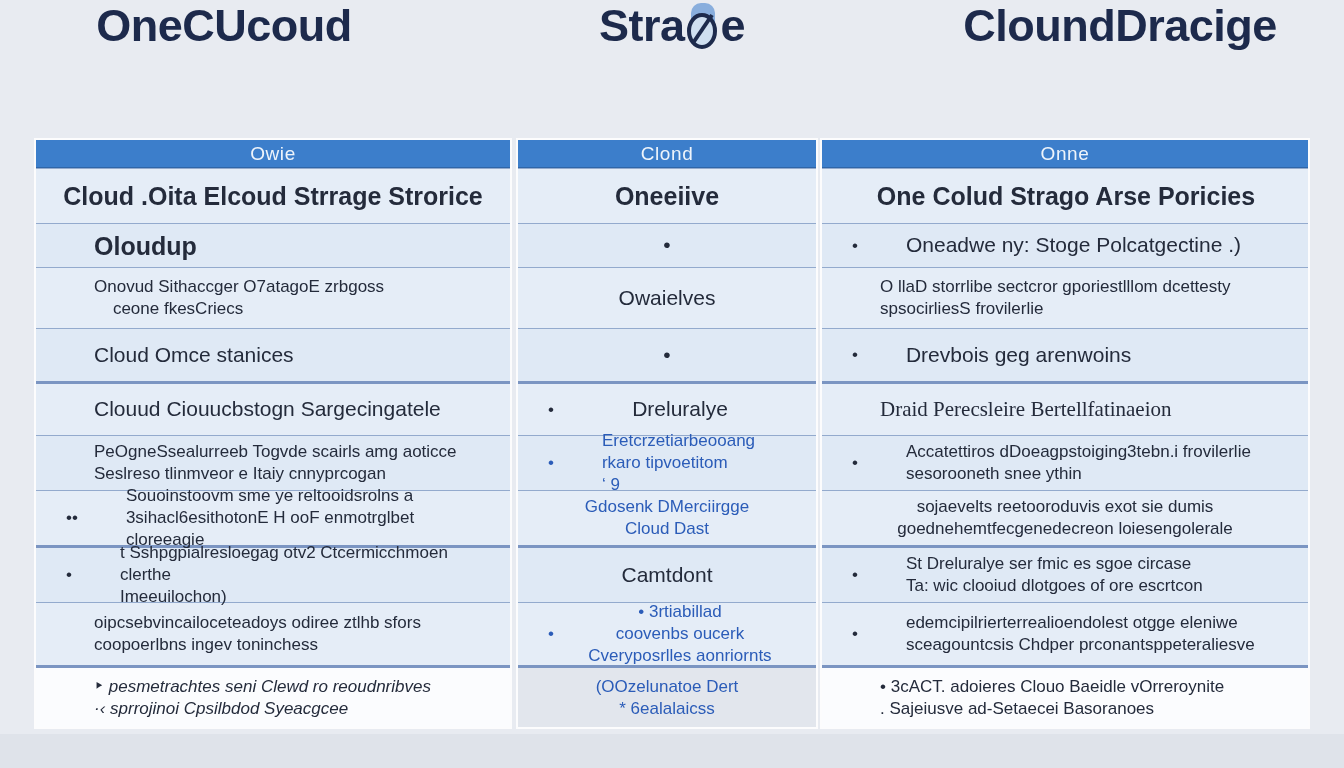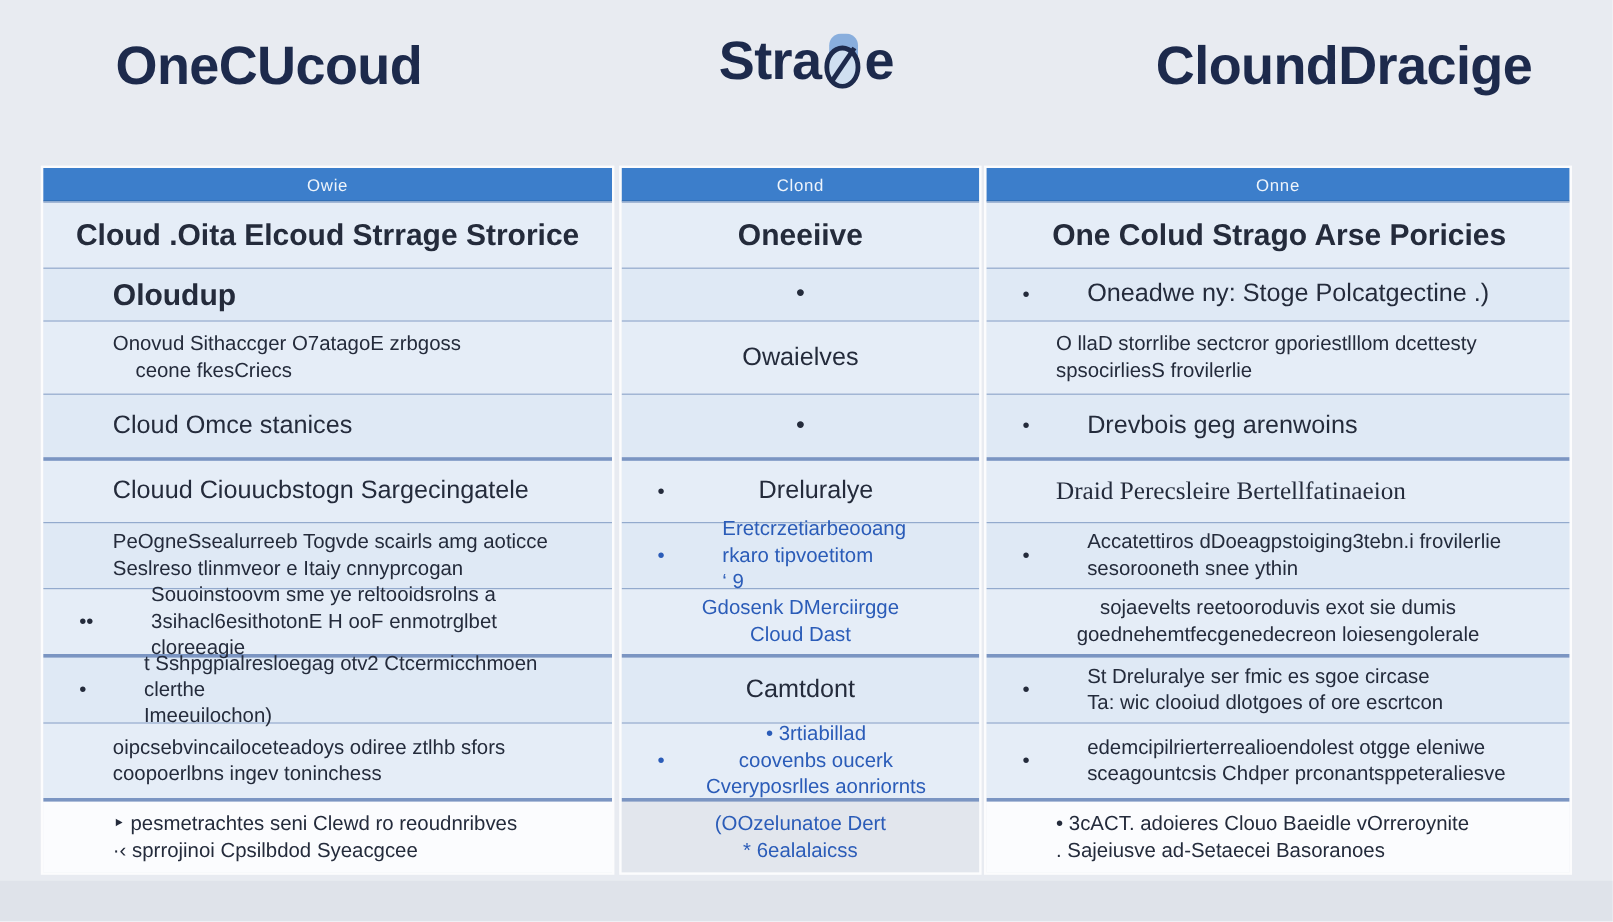--- a/index.html
+++ b/index.html
@@ -3,33 +3,33 @@
 <meta charset="utf-8">
 <style>
   html,body{margin:0;padding:0;}
   body{font-family:"Liberation Sans","DejaVu Sans",sans-serif;}
   .page{position:relative;width:1344px;height:768px;overflow:hidden;
         background:var(--page-bg,#e8ebf1);}
   .footer-band{position:absolute;left:0;right:0;top:734px;bottom:0;
         background:#dfe3ea;}
   
   .titles{position:absolute;top:0;left:0;width:100%;height:109px;
-        display:flex;align-items:center;border-radius:10px;}
+        display:flex;align-items:flex-start;border-radius:10px;}
   .title-block{flex:1;text-align:center;color:var(--dark,#1d2a4c);
         font-size:45px;letter-spacing:-0.5px;white-space:nowrap;}
   .title-block.t-left{font-weight:600;}
   .title-block.t-mid,.title-block.t-right{font-weight:700;}
   .drive-icon{display:inline-block;vertical-align:-8px;margin:0 1px;}
   
   .ctable{position:absolute;top:140px;outline:2px solid rgba(255,255,255,.85);}
   .ctable.c0{left:36px;width:474px;}
   .ctable.c1{left:518px;width:298px;}
   .ctable.c2{left:822px;width:486px;}
   .thead{height:27px;background:var(--accent,#3c7ecb);color:#eef4fb;
-        font-size:14px;letter-spacing:.6px;display:flex;align-items:center;
+        font-size:19px;letter-spacing:.6px;display:flex;align-items:center;
         justify-content:center;border-bottom:1px solid #2f66a8;}
   .row{display:flex;align-items:center;box-sizing:border-box;
         padding:4px 14px;background:var(--rowA,#dfe9f5);
         border-top:1px solid var(--sep,#93aacd);color:var(--dark-text,#242b3b);
         line-height:1.28;}
   .row:nth-child(odd){background:var(--rowB,#e5edf7);}
   .row.thick{border-top:3px solid #7b95c2;}
   .row.blue{color:var(--blue,#2b5cb8);}
   .row.white{background:var(--white-band,#fbfcfe);}
   .row.plain{background:#e2e6ed;}
@@ -105,21 +105,21 @@
             <div>t Sshpgpialresloegag otv2 Ctcermicchmoen clerthe</div>
             <div>Imeeuilochon)</div>
           </div>
         </div>
         <div class="row sm a-left" style="height: 63px;">
           <div class="cell">
             <div>oipcsebvincailoceteadoys odiree ztlhb sfors</div>
             <div>coopoerlbns ingev toninchess</div>
           </div>
         </div>
-        <div class="row sm a-left white thick" style="height: 62px;">
+        <div class="row sm a-left white thick" style="height: 62px; font-style: italic;">
           <div class="cell">
             <div>‣ pesmetrachtes seni Clewd ro reoudnribves</div>
             <div>·‹ sprrojinoi Cpsilbdod Syeacgcee</div>
           </div>
         </div>
       </div>
   </div>
 
   <div class="ctable c1">
     <div class="thead">Clond</div>

